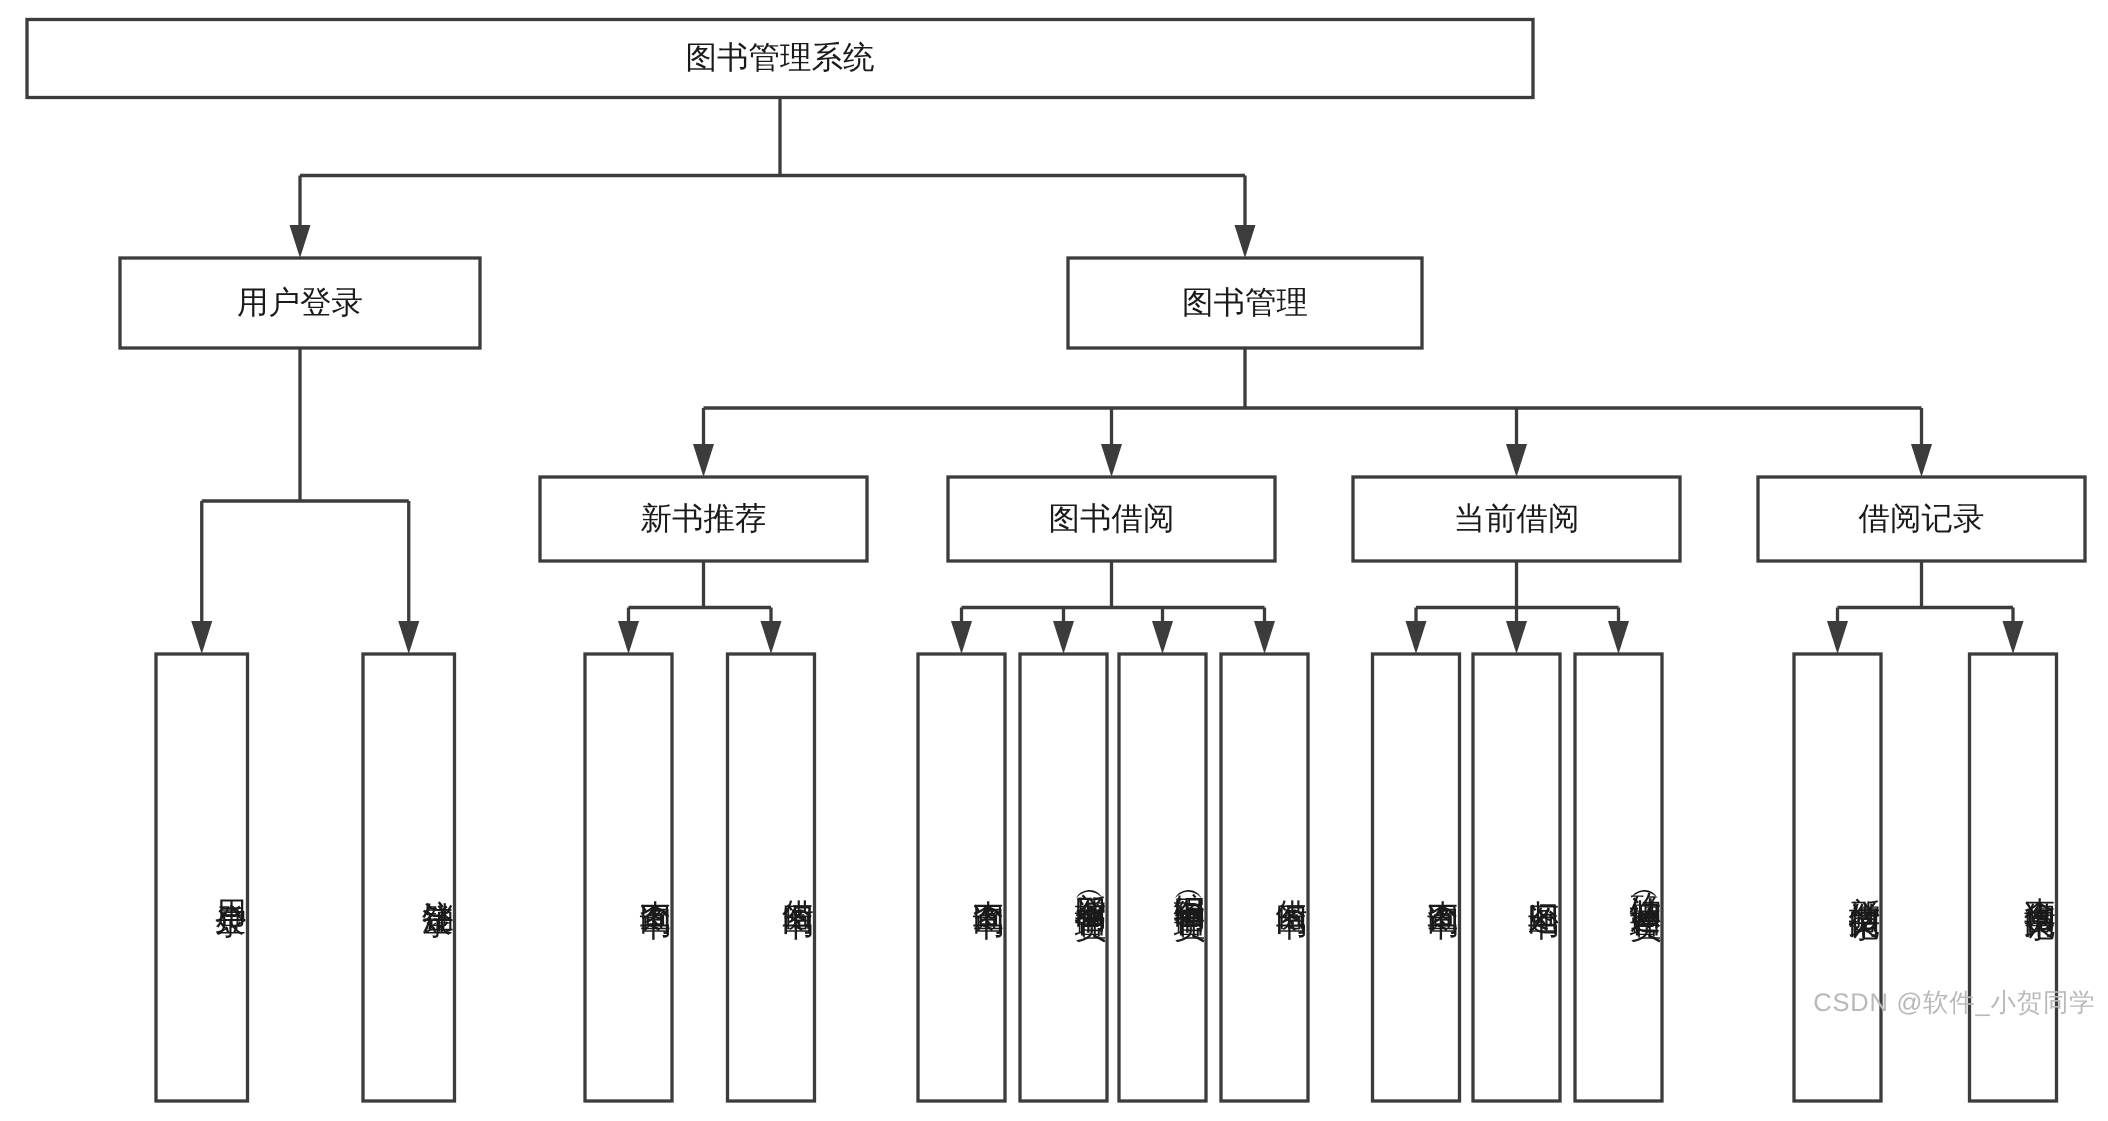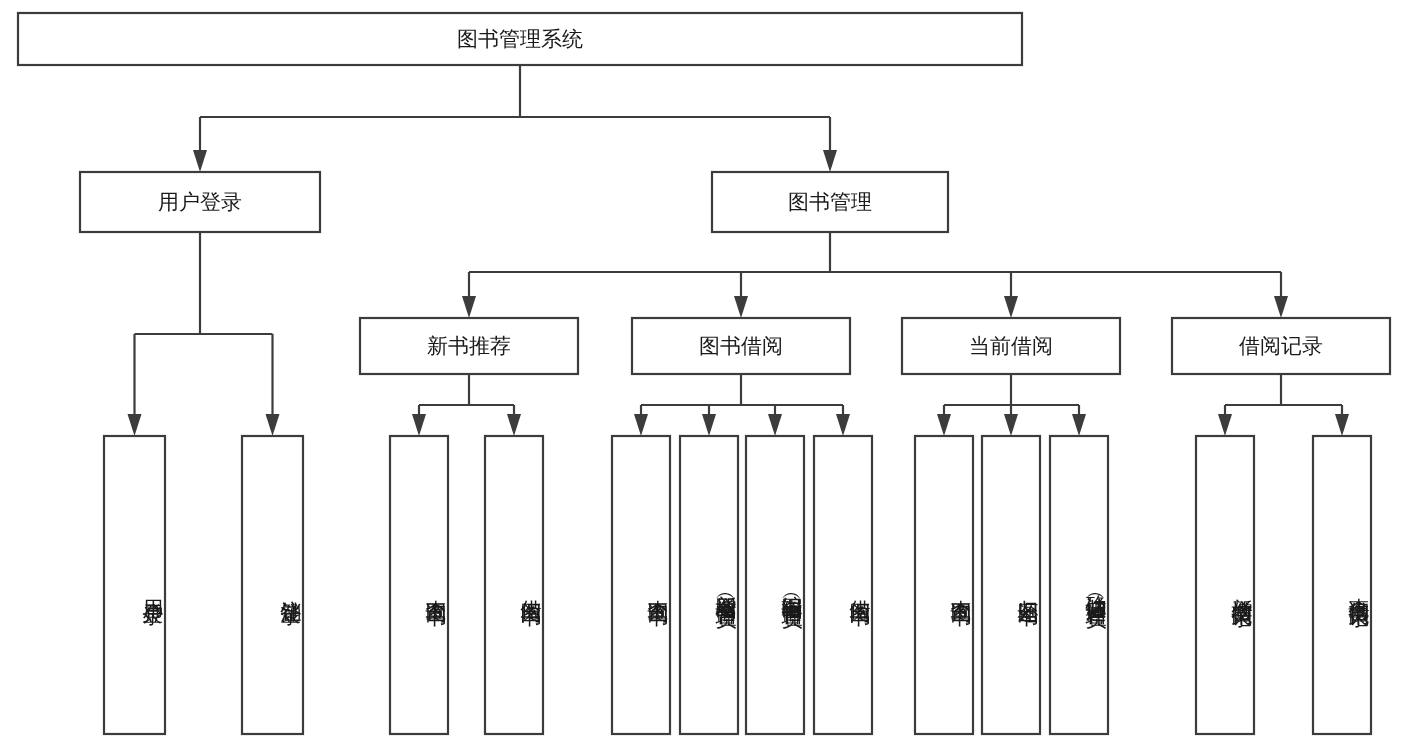--- a/index.html
+++ b/index.html
@@ -223,13 +223,14 @@
       <div class="node-label-v" style="left: 612px; top: 450px; width: 58px; height: 274px;">查询图书</div>
       <div class="node-label-v" style="left: 680px; top: 450px; width: 58px; height: 274px;">新增图书（管理员）</div>
       <div class="node-label-v" style="left: 746px; top: 450px; width: 58px; height: 274px;">编辑图书（管理员）</div>
       <div class="node-label-v" style="left: 814px; top: 450px; width: 58px; height: 274px;">借阅图书</div>
       <div class="node-label-v" style="left: 915px; top: 450px; width: 58px; height: 274px;">查询图书</div>
       <div class="node-label-v" style="left: 982px; top: 450px; width: 58px; height: 274px;">归还图书</div>
       <div class="node-label-v" style="left: 1050px; top: 450px; width: 58px; height: 274px;">确认归还（管理员）</div>
       <div class="node-label-v" style="left: 1196px; top: 450px; width: 58px; height: 274px;">新增借阅记录</div>
       <div class="node-label-v" style="left: 1313px; top: 450px; width: 58px; height: 274px;">查询借阅记录</div>
     </div>
+  <div class="watermark">CSDN @软件_小贺同学</div>
 </div>
 
 </body></html>

